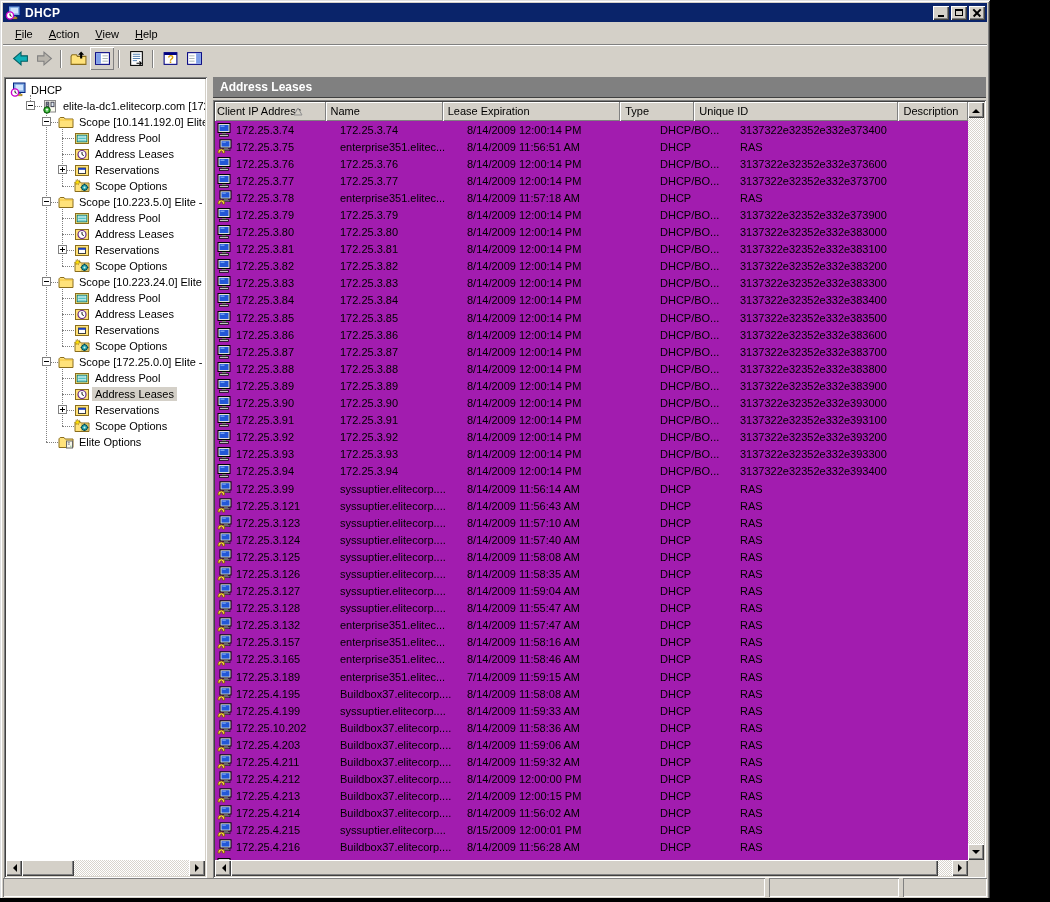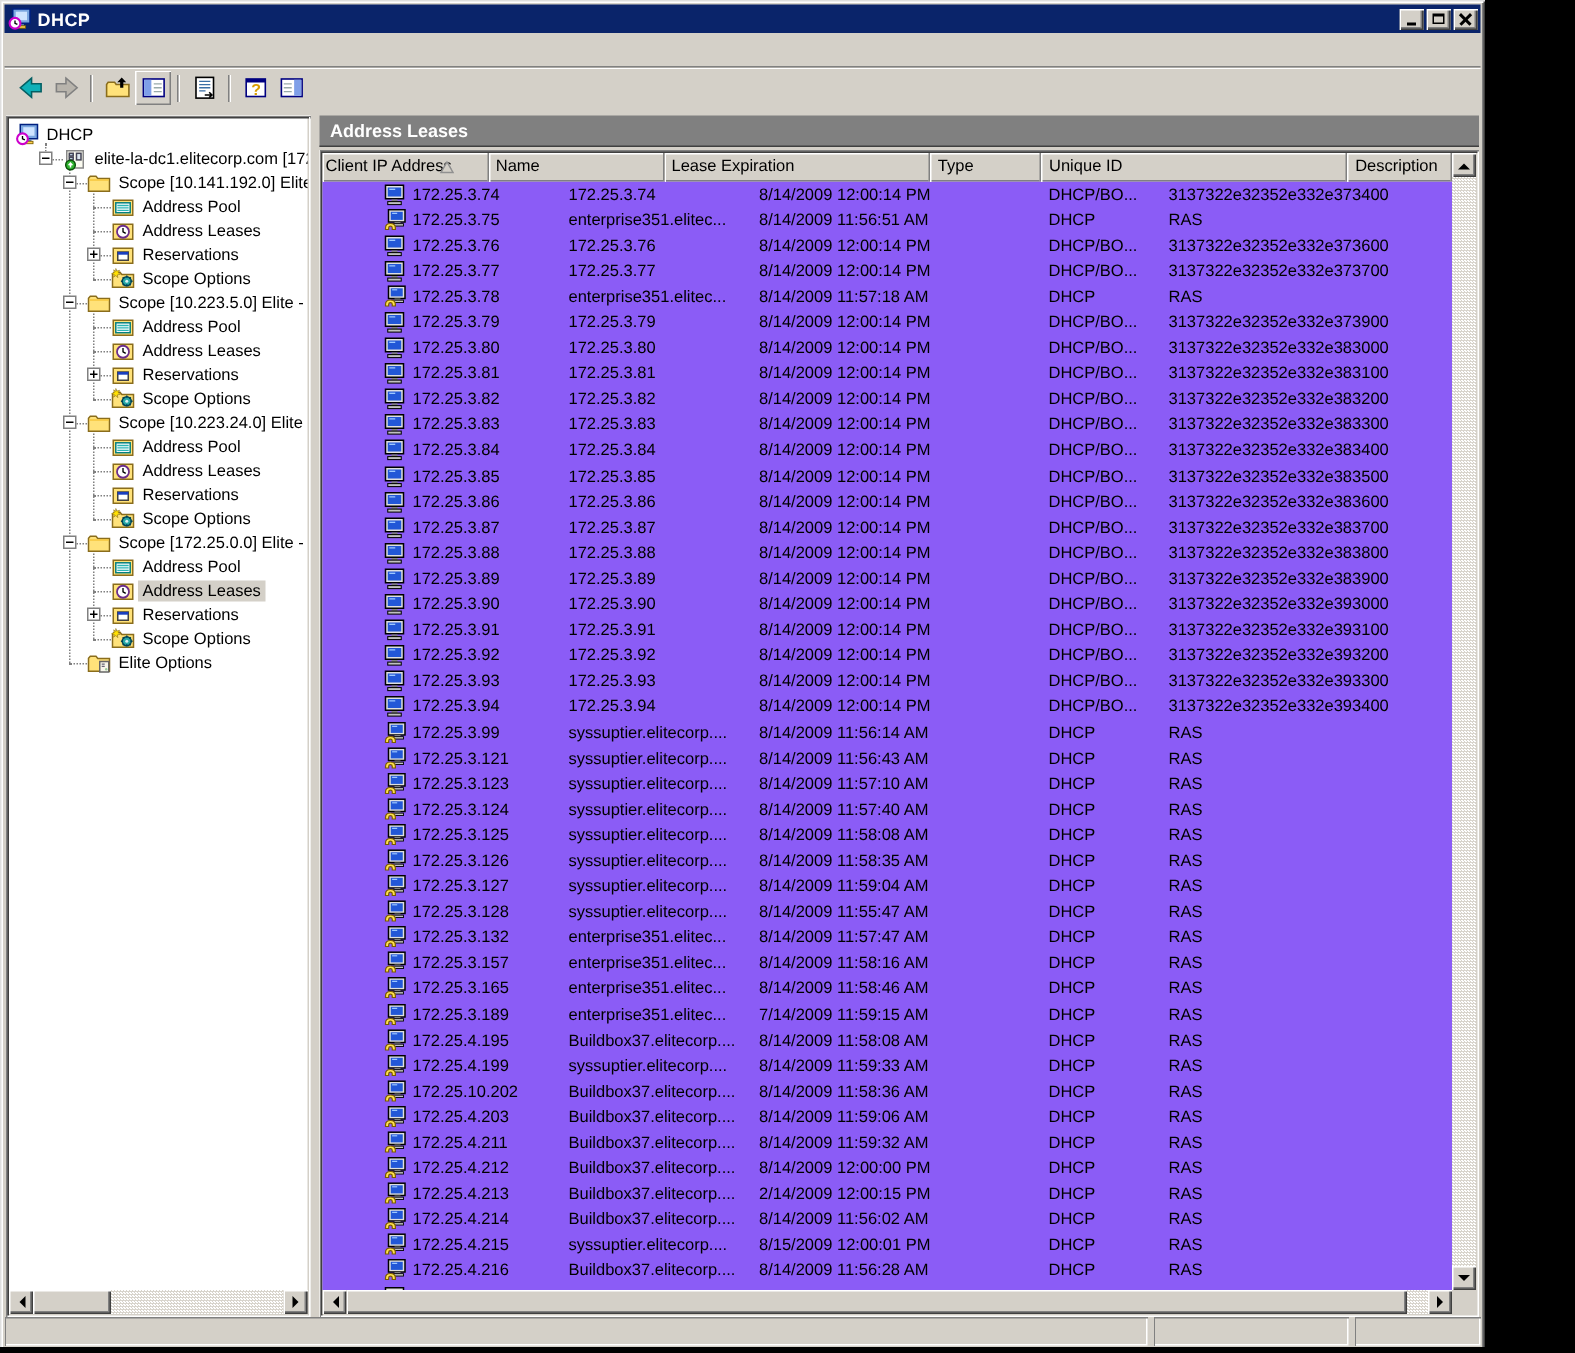--- a/index.html
+++ b/index.html
@@ -72,21 +72,21 @@
   .band{height:21px;background:#808080;color:#fff;font-weight:bold;font-size:12px;
         line-height:21px;padding-left:7px;border-bottom:1px solid #404040;}
   .listwrap{position:absolute;left:0;top:23px;right:0;bottom:0;background:#fff;
             box-shadow:inset 1px 1px #808080,inset -1px -1px #fff,inset 2px 2px #404040,inset -2px -2px #d4d0c8;}
   .listinner{position:absolute;left:2px;top:2px;right:2px;bottom:2px;display:flex;}
   .listcols{flex:1;min-width:0;display:flex;flex-direction:column;}
   .hrow{height:19px;display:flex;background:#d4d0c8;flex:none;}
   .hcell{position:relative;padding:3px 5px 0;border-right:1px solid #808080;
          box-shadow:inset 1px 1px #fff,inset 0 -1px #808080;white-space:nowrap;overflow:hidden;}
   .sortglyph{position:absolute;right:22px;top:5px;}
-  .lbody{flex:1;overflow:hidden;background:#8b5cf6;padding-left:39px;}
+  .lbody{flex:1;overflow:hidden;background:#a21caf;}
   .lrow{height:17.1px;display:flex;align-items:center;}
   .cell{padding:0 5px;overflow:hidden;white-space:nowrap;flex:none;display:flex;align-items:center;}
   .c0{width:120px;padding-left:2px;}
   .c1{width:127px;} .c2{width:193px;} .c3{width:80px;} .c4{width:222px;}
   .c5{flex:1 1 75px;min-width:0;}
   .ricon{width:16px;height:16px;margin-right:3px;flex:none;}
   .list-hscroll{height:16px;display:flex;flex:none;}
   .list-hscroll .sbtn{width:16px;height:16px;}
   .list-hscroll .thumb{flex:1;}
   .list-hscroll .trk{width:14px;flex:none;}
@@ -215,20 +215,26 @@
         <span class="g-min"></span>
       </span>
     <span class="cap-btn">
         <span class="g-max"></span>
       </span>
     <span class="cap-btn">
         <span class="g-x"></span>
       </span>
   </div>
 
+  <div class="menubar">
+    <span class="menu-item">File</span>
+    <span class="menu-item">Action</span>
+    <span class="menu-item">View</span>
+    <span class="menu-item">Help</span>
+  </div>
 
   <div class="toolbar">
     <span class="tbtn">
         <svg>
           <use href="#tb-back"></use>
         </svg>
       </span>
     <span class="tbtn">
         <svg>
           <use href="#tb-fwd"></use>

